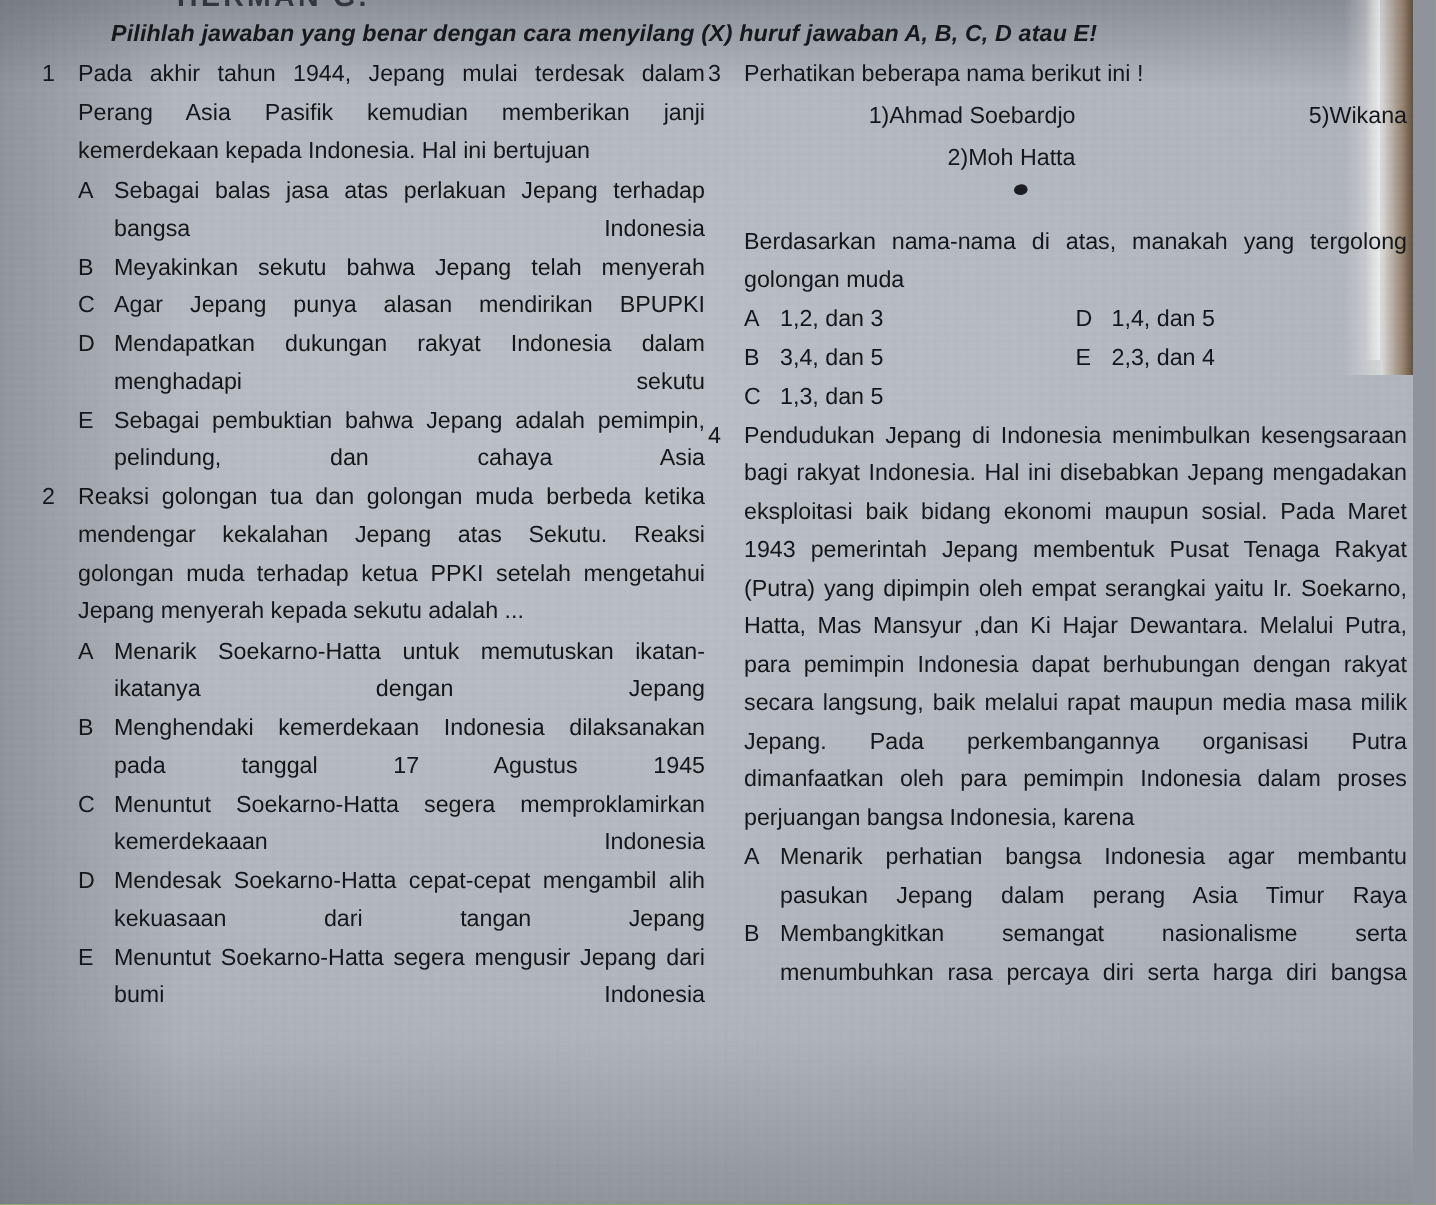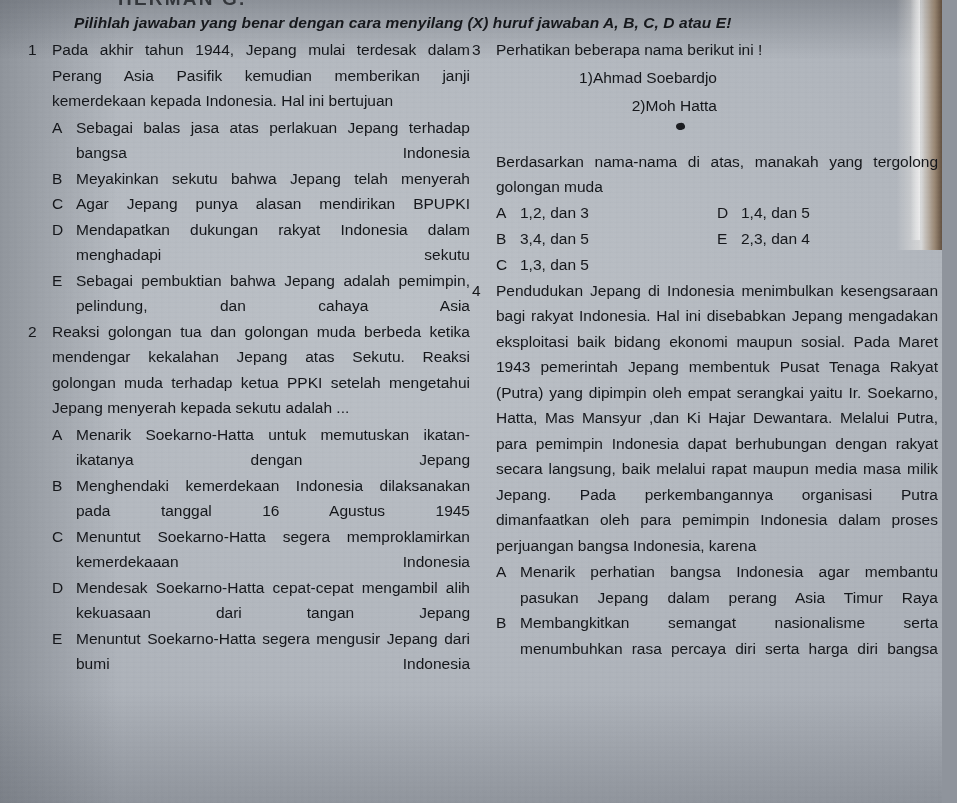--- a/index.html
+++ b/index.html
@@ -254,21 +254,21 @@
         <div class="q-num">2</div>
         <div class="q-body">Reaksi golongan tua dan golongan muda berbeda ketika mendengar kekalahan Jepang atas Sekutu. Reaksi golongan muda terhadap ketua PPKI setelah mengetahui Jepang menyerah kepada sekutu adalah ...</div>
       </div>
       <div class="opts">
         <div class="opt">
           <div class="opt-letter">A</div>
           <div class="opt-text stretch">Menarik Soekarno-Hatta untuk memutuskan ikatan-ikatanya dengan Jepang</div>
         </div>
         <div class="opt">
           <div class="opt-letter">B</div>
-          <div class="opt-text stretch">Menghendaki kemerdekaan Indonesia dilaksanakan pada tanggal 16 Agustus 1945</div>
+          <div class="opt-text stretch">Menghendaki kemerdekaan Indonesia dilaksanakan pada tanggal 17 Agustus 1945</div>
         </div>
         <div class="opt">
           <div class="opt-letter">C</div>
           <div class="opt-text stretch">Menuntut Soekarno-Hatta segera memproklamirkan kemerdekaaan Indonesia</div>
         </div>
         <div class="opt">
           <div class="opt-letter">D</div>
           <div class="opt-text stretch">Mendesak Soekarno-Hatta cepat-cepat mengambil alih kekuasaan dari tangan Jepang</div>
         </div>
         <div class="opt">
@@ -289,20 +289,23 @@
       <div class="name-list">
         <div class="name-col">
           <div class="name-row">
             <span class="nl-num">1)</span><span>Ahmad Soebardjo</span>
           </div>
           <div class="name-row">
             <span class="nl-num">2)</span><span>Moh Hatta</span>
           </div>
         </div>
         <div class="name-col">
+          <div class="name-row">
+            <span class="nl-num">5)</span><span>Wikana</span>
+          </div>
         </div>
       </div>
 
       <div class="tail-note">Berdasarkan nama-nama di atas, manakah yang tergolong golongan muda</div>
 
       <div class="abc-grid">
         <div class="abc-row">
           <div class="abc-cell">
             <span class="lt">A</span>
               <span>1,2, dan 3</span>

